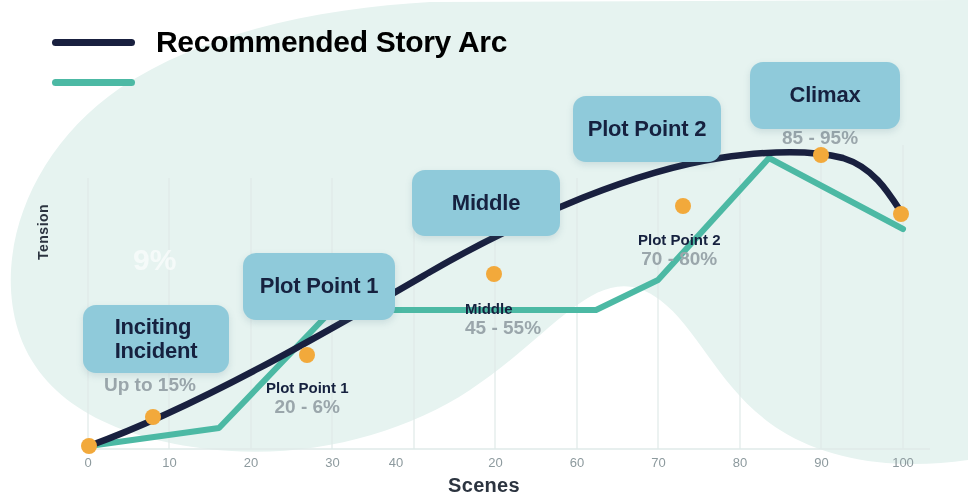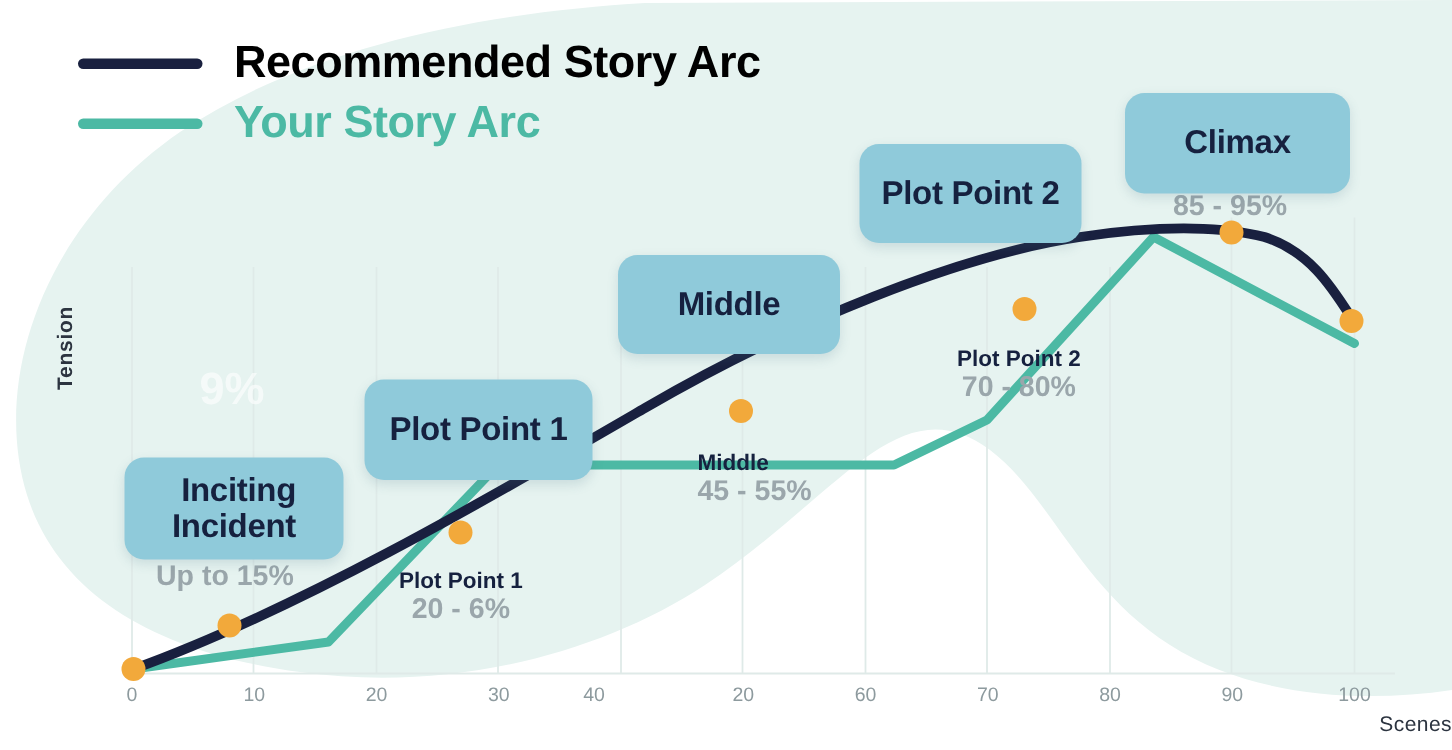--- a/index.html
+++ b/index.html
@@ -37,21 +37,21 @@
   .legend-row.yours .legend-label{color:#4cb9a4;}
 
   
   .callout{
     position:absolute;z-index:5;
     background:#8fcada;
     border-radius:13px;
     color:#16213f;
     font-size:22px;font-weight:bold;
     display:flex;align-items:center;justify-content:center;
-    text-align:right;line-height:1.1;
+    text-align:left;line-height:1.1;
     box-shadow:0 3px 7px rgba(80,120,140,0.18);
     padding:4px 10px;box-sizing:border-box;
     letter-spacing:-0.2px;
   }
   #callout-inciting{left:83px;top:305px;width:146px;height:68px;}
   #callout-pp1{left:243px;top:253px;width:152px;height:67px;}
   #callout-middle{left:412px;top:170px;width:148px;height:66px;}
   #callout-pp2{left:573px;top:96px;width:148px;height:66px;}
   #callout-climax{left:750px;top:62px;width:150px;height:67px;}
 
@@ -72,21 +72,21 @@
   }
 
   
   .axis-tick{
     position:absolute;z-index:4;
     font-size:13px;color:#8d9a9e;
     transform:translateX(-50%);
   }
   #x-axis-title{
     position:absolute;z-index:4;left:0;right:0;top:474px;
-    text-align:right;font-size:14px;font-weight:normal;color:#2c3440;
+    text-align:center;font-size:20px;font-weight:bold;color:#2c3440;
     letter-spacing:0.3px;
   }
   #y-axis-title{
     position:absolute;z-index:4;left:35px;top:260px;
     font-size:14px;font-weight:bold;color:#2c3440;
     transform:rotate(-90deg);transform-origin:left top;
     letter-spacing:0.5px;white-space:nowrap;
   }
 </style>
 </head>
@@ -144,21 +144,20 @@
 
   <div id="watermark-9pct">9%</div>
 
   <div id="legend">
     <div class="legend-row recommended">
       <span class="legend-swatch"></span>
       <span class="legend-label">Recommended Story Arc</span>
     </div>
     <div class="legend-row yours">
       <span class="legend-swatch"></span>
-      <span class="legend-label">Your Story Arc</span>
     </div>
   </div>
 
   <div class="callout" id="callout-inciting">
     <span>
       <span>Inciting</span><br>
       <span>Incident</span>
     </span>
   </div>
   <div class="callout" id="callout-pp1">Plot Point 1</div>

